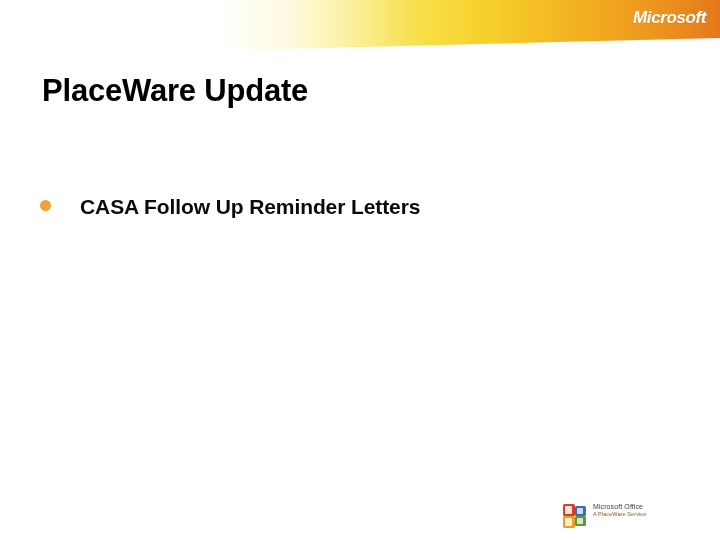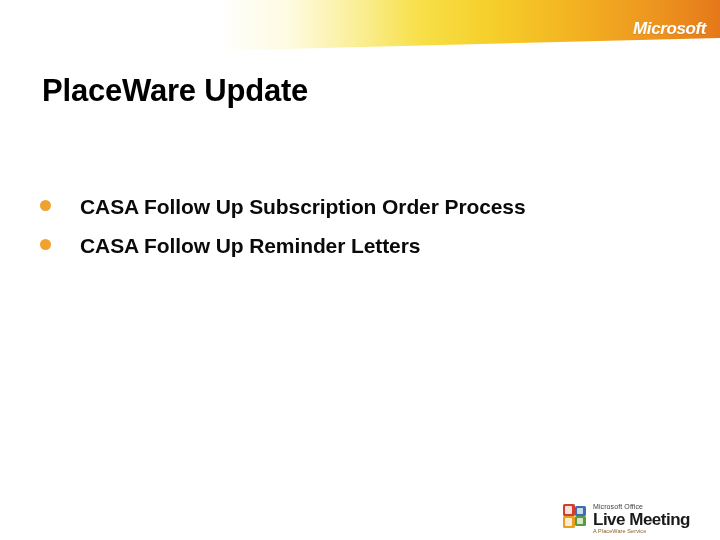--- a/index.html
+++ b/index.html
@@ -26,21 +26,21 @@
     width: 720px;
     height: 56px;
     overflow: hidden;
   }
   #banner svg {
     display: block;
   }
   #ms-logo {
     position: absolute;
     right: 14px;
-    top: 19px;
+    top: 8px;
     font-family: "Liberation Sans", sans-serif;
     font-style: italic;
     font-weight: bold;
     font-size: 17px;
     letter-spacing: -0.4px;
     color: #ffffff;
     text-shadow: 0 1px 0 rgba(190,110,10,0.35);
     white-space: nowrap;
   }
 
@@ -150,24 +150,20 @@
       </defs>
       <polygon points="0,0 720,0 720,38 0,56" fill="url(#bannerGrad)"></polygon>
     </svg>
     <div id="ms-logo">Microsoft</div>
   </div>
 
   <h1 id="title">PlaceWare Update</h1>
 
   <div id="bullets">
 
-    <div class="bullet-row">
-      <span class="bullet-dot"></span>
-      <span class="bullet-text">CASA Follow Up Subscription Order Process</span>
-    </div>
 
     <div class="bullet-row">
       <span class="bullet-dot"></span>
       <span class="bullet-text">CASA Follow Up Reminder Letters</span>
     </div>
 
   </div>
 
   <div id="lm-logo">
     <svg id="lm-squares" viewBox="0 0 27 26" xmlns="http://www.w3.org/2000/svg">
@@ -175,18 +171,17 @@
       <rect x="3" y="3" width="7" height="8" rx="0.8" fill="#FFFFFF" opacity="0.85"></rect>
       <rect x="13" y="3" width="11" height="10" rx="1.5" fill="#3D6EB4"></rect>
       <rect x="15" y="5" width="6" height="6" rx="0.8" fill="#FFFFFF" opacity="0.75"></rect>
       <rect x="1" y="13" width="12" height="12" rx="1.5" fill="#E8A01E"></rect>
       <rect x="3" y="15" width="7" height="8" rx="0.8" fill="#FFFFFF" opacity="0.8"></rect>
       <rect x="13" y="13" width="11" height="10" rx="1.5" fill="#5B9B3E"></rect>
       <rect x="15" y="15" width="6" height="6" rx="0.8" fill="#FFFFFF" opacity="0.75"></rect>
     </svg>
     <div id="lm-text">
       <div id="lm-ms-office">Microsoft Office</div>
-      <div id="lm-wordmark">Live Meeting</div>
       <div id="lm-tagline">A PlaceWare Service</div>
     </div>
   </div>
 
 </div>
 
 </body></html>

